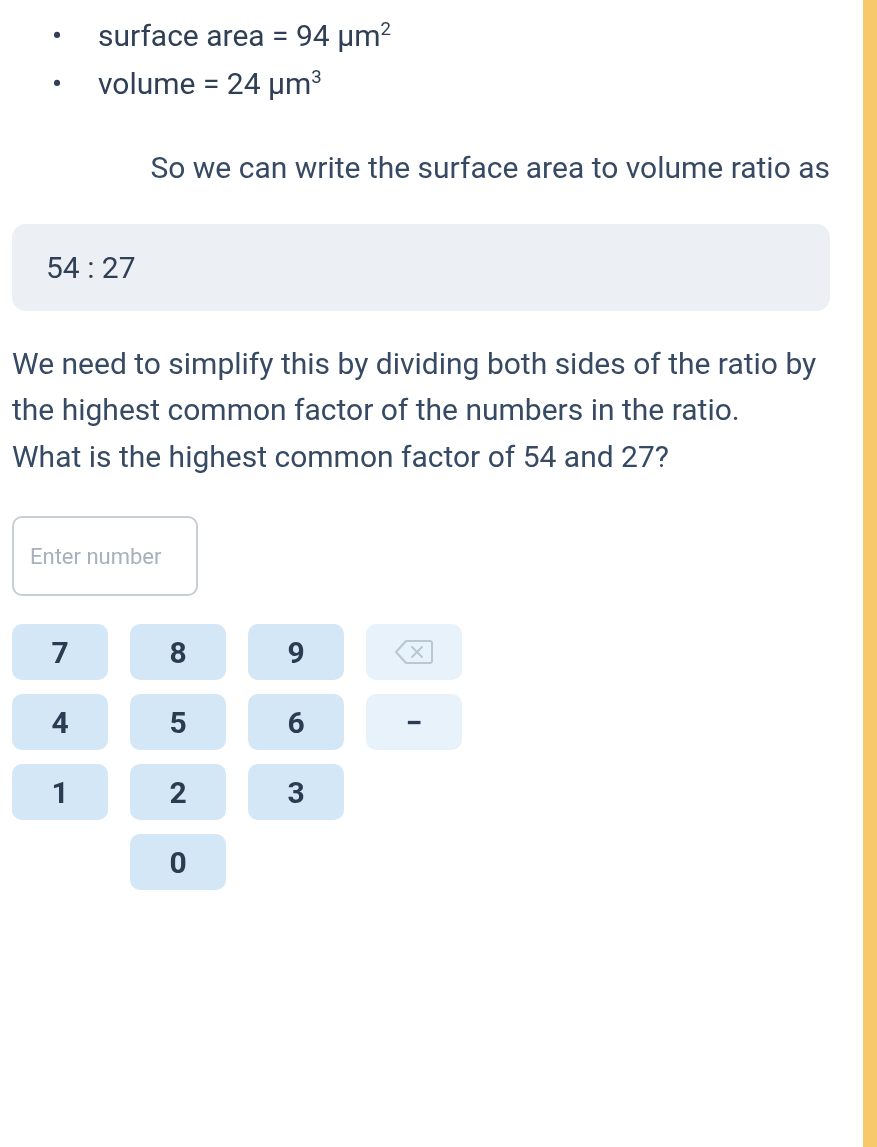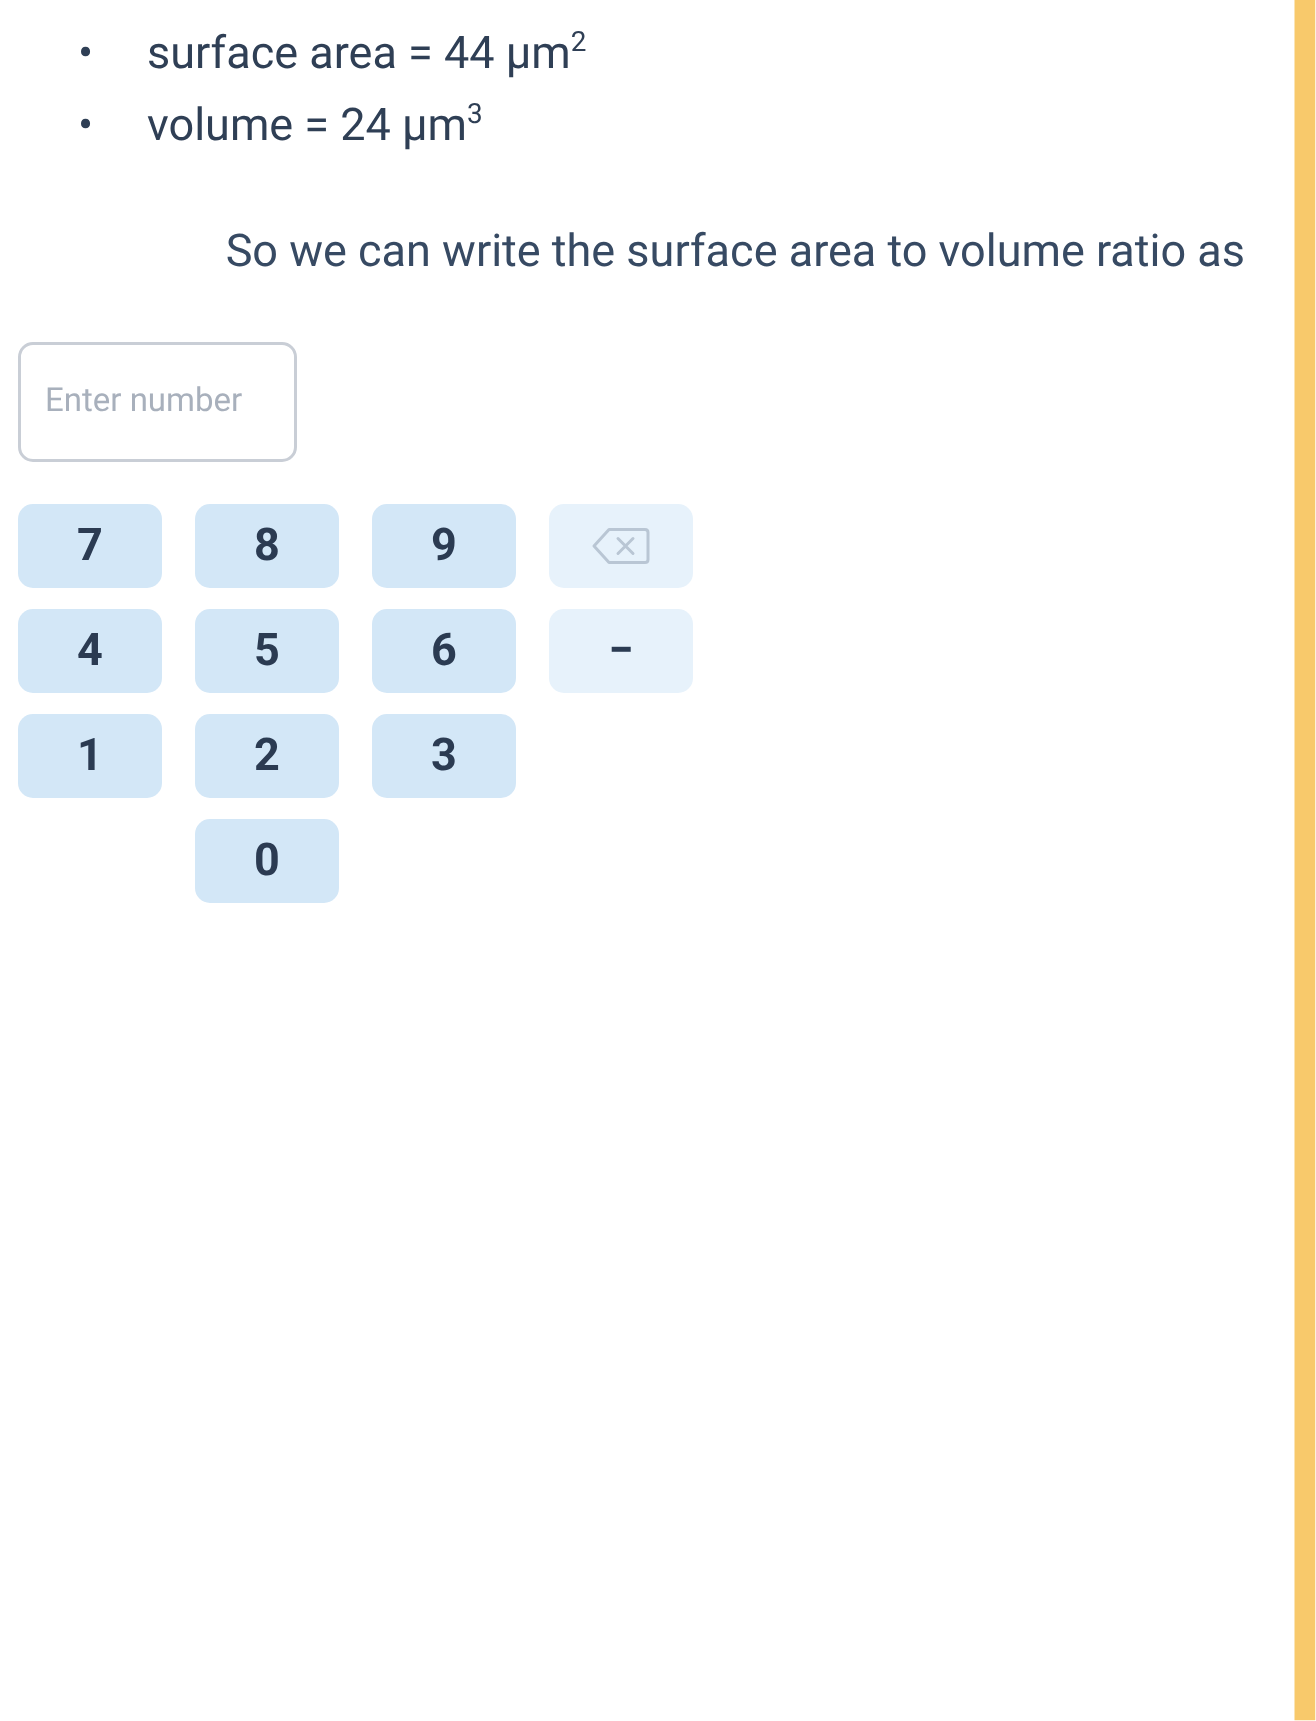--- a/index.html
+++ b/index.html
@@ -116,30 +116,35 @@
 </style>
 </head>
 <body>
 
 <div class="side-border"></div>
 
 <div class="content">
 
   <ul class="bullets">
     <li>
-      <span>surface area = 44 µm</span><span class="sup">2</span>
+      <span>surface area = 94 µm</span><span class="sup">2</span>
     </li>
     <li>
       <span>volume = 24 µm</span><span class="sup">3</span>
     </li>
   </ul>
 
   <p class="para">So we can write the surface area to volume ratio as</p>
 
+  <div class="ratio-box">54 : 27</div>
 
+  <div class="para2">
+    <span>We need to simplify this by dividing both sides of the ratio by the highest common factor of the numbers in the ratio.</span><br>
+    <span>What is the highest common factor of 54 and 27?</span>
+  </div>
 
   <div class="input-wrap">
     <input class="num-input" type="text" placeholder="Enter number" style="">
   </div>
 
   <div class="keypad">
     <button class="key">7</button>
     <button class="key">8</button>
     <button class="key">9</button>
     <button class="key op">

